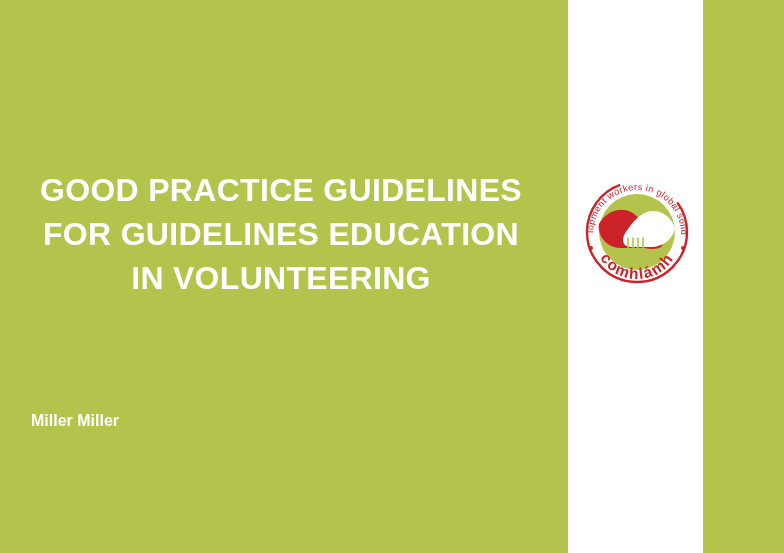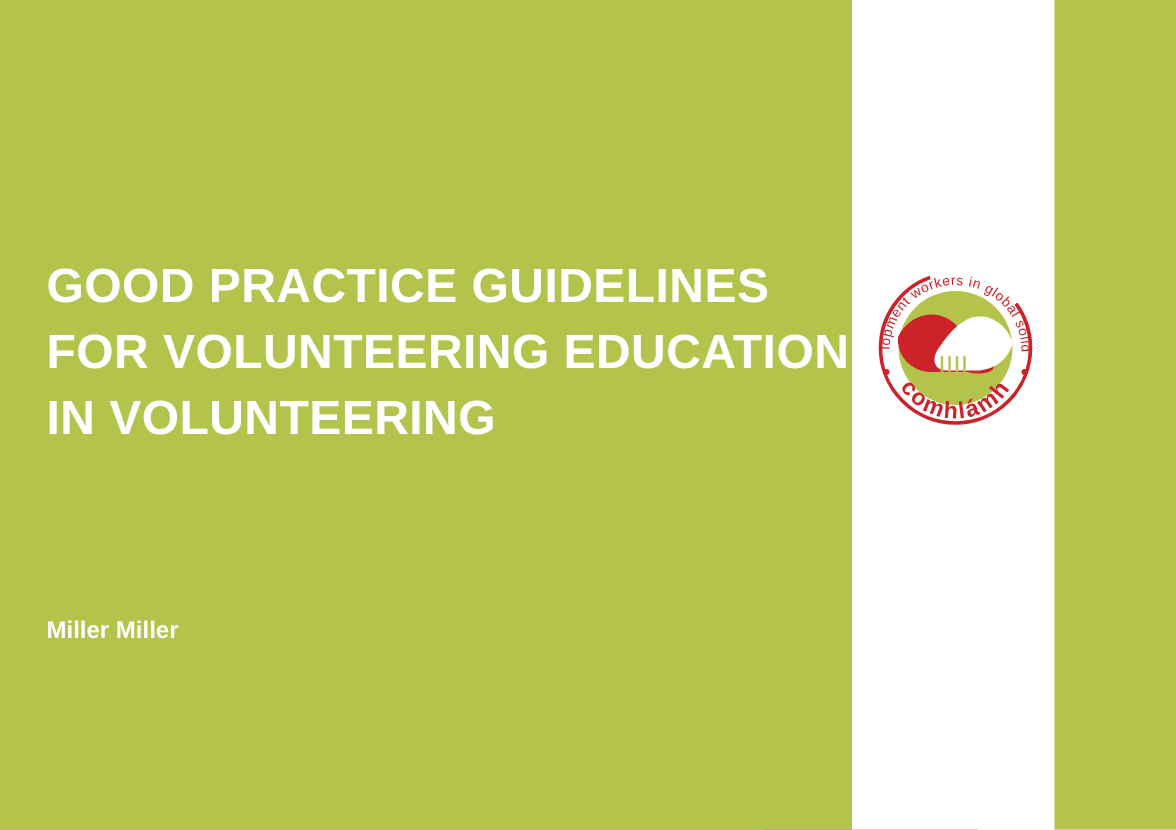--- a/index.html
+++ b/index.html
@@ -11,20 +11,21 @@
     width: 784px;
     height: 553px;
     font-family: "Liberation Sans", sans-serif;
     overflow: hidden;
   }
   .cover {
     position: relative;
     width: 652px;
     height: 553px;
     background: #be185d;
+    text-align: center;
   }
   
   .panel-main {
     position: absolute;
     left: 0;
     top: 0;
     width: 568px;
     height: 553px;
     background: #b3c34b;
   }
@@ -105,21 +106,21 @@
 <body>
 
 <div class="cover">
 
   <div class="panel-main"></div>
   <div class="spine-gap"></div>
   <div class="panel-right"></div>
 
   <div class="title-block">
     <div class="title-line">GOOD PRACTICE GUIDELINES</div>
-    <div class="title-line">FOR VOLUNTEERING EDUCATION</div>
+    <div class="title-line">FOR GUIDELINES EDUCATION</div>
     <div class="title-line">IN VOLUNTEERING</div>
   </div>
 
   <div class="attribution">Miller Miller</div>
 
   <div class="logo">
     <svg viewBox="0 0 112 122" xmlns="http://www.w3.org/2000/svg" aria-hidden="true">
       <defs>
         <path id="arcTop" d="M 12,62 A 44,44 0 0 1 100,62"></path>
         <path id="arcBottom" d="M 13,64 A 43,43 0 0 0 99,64"></path>

